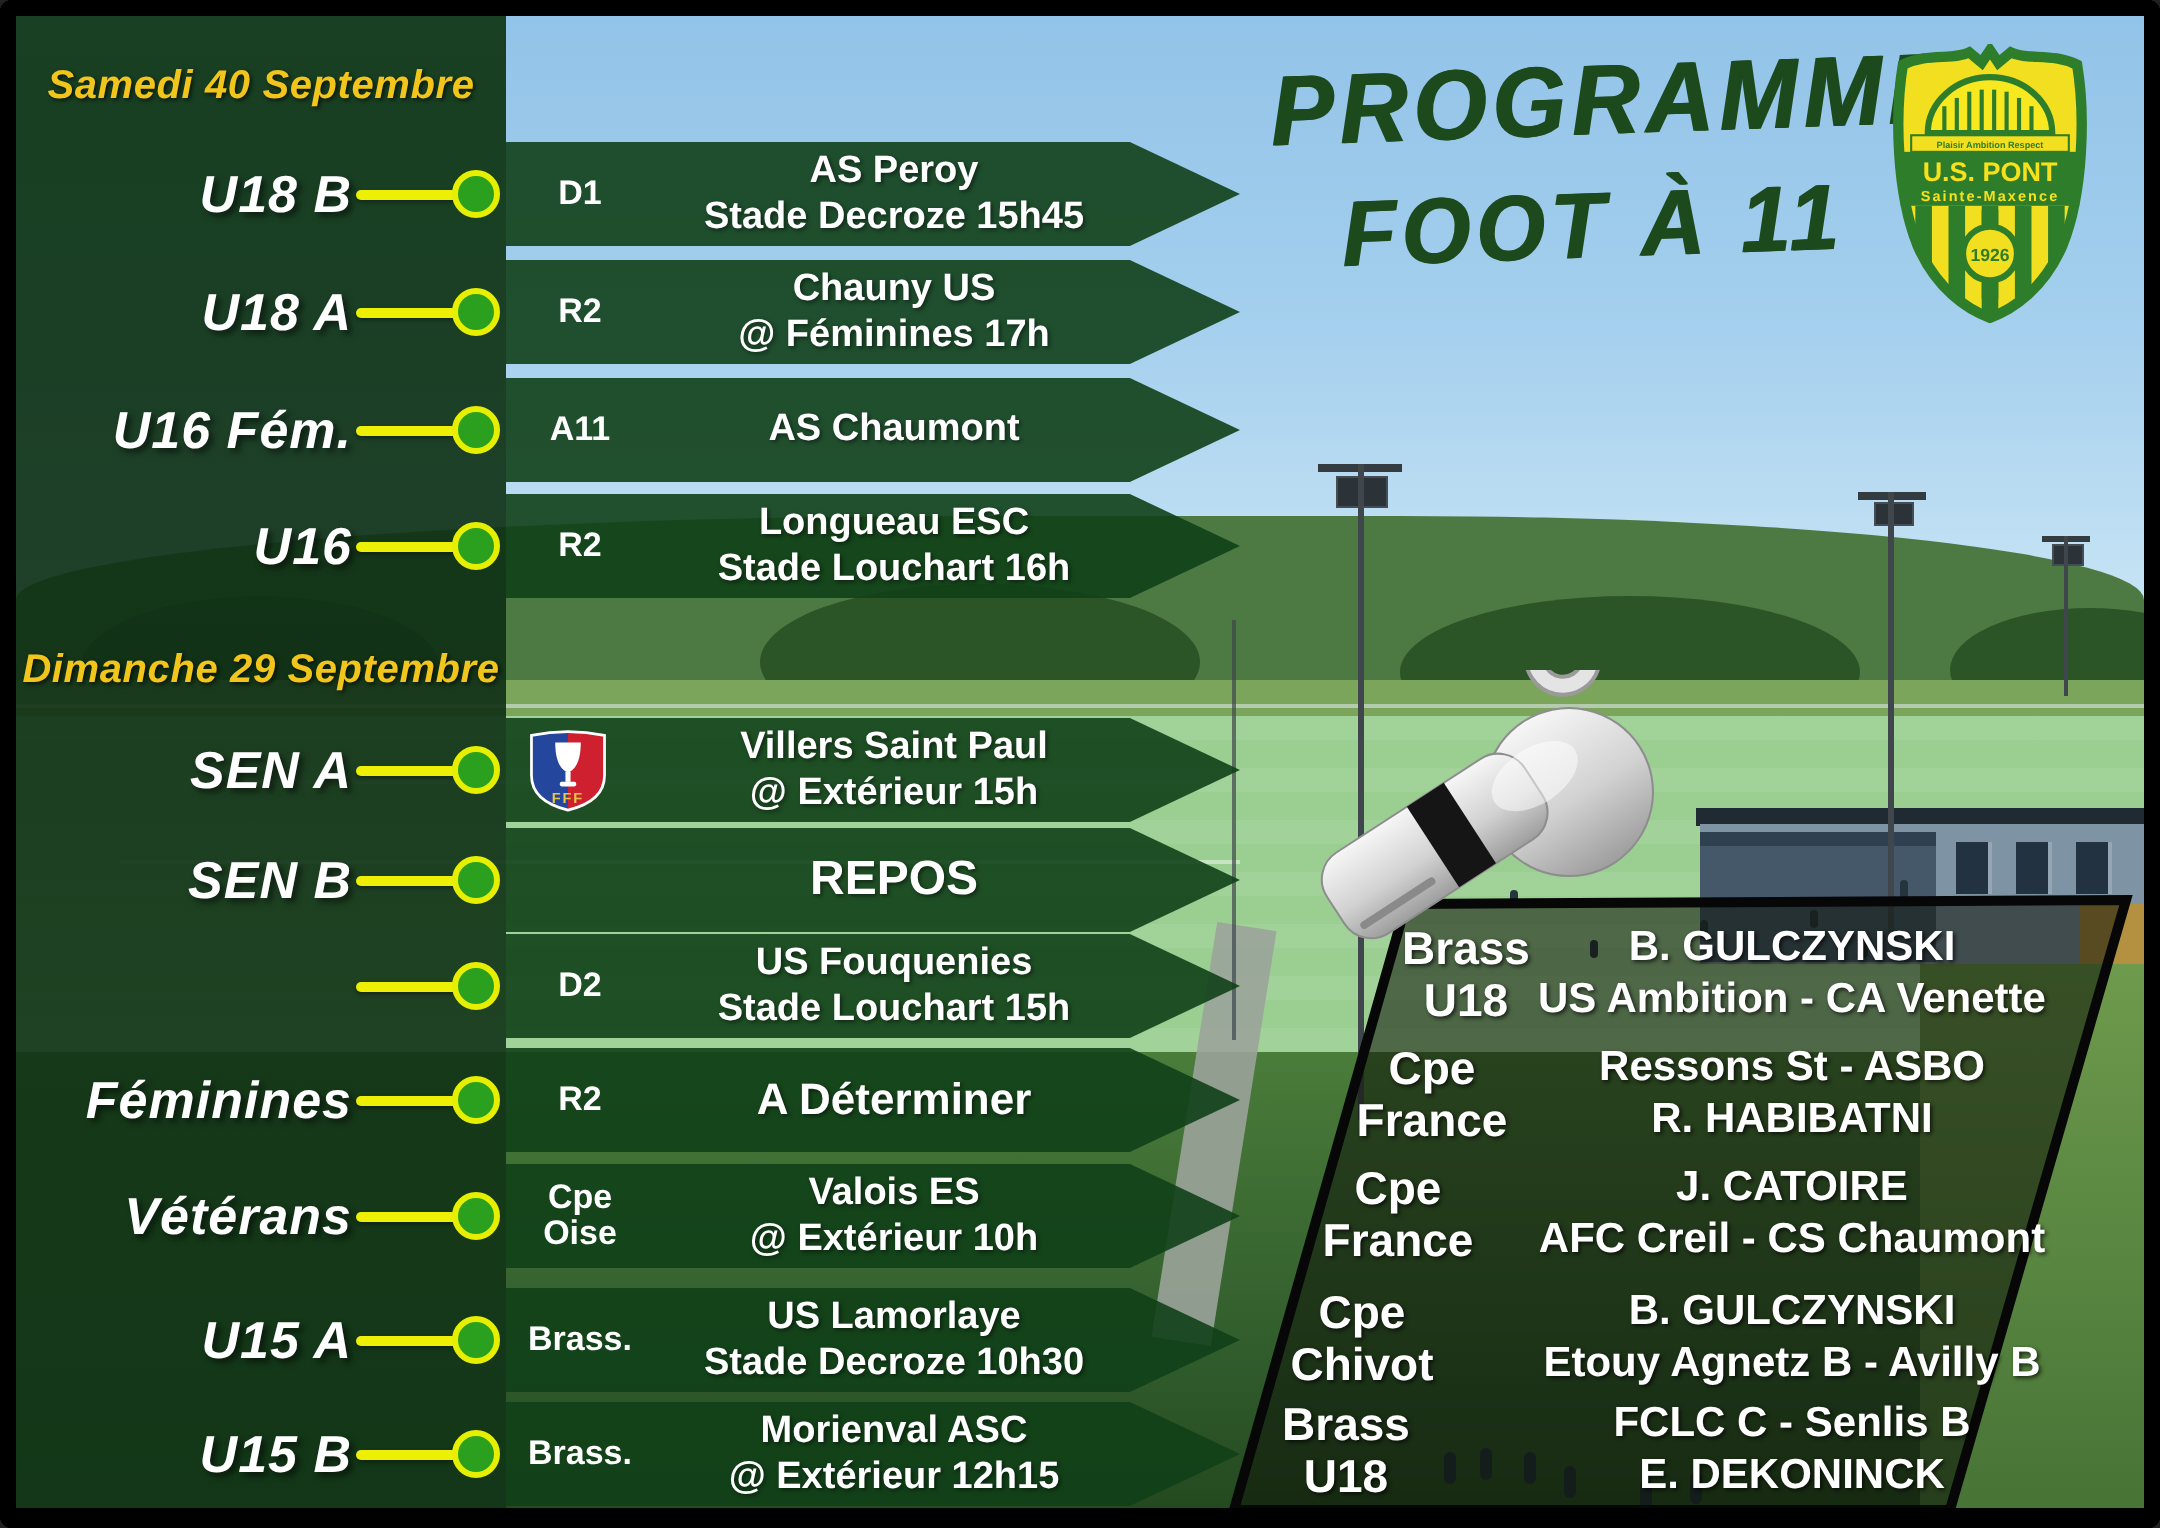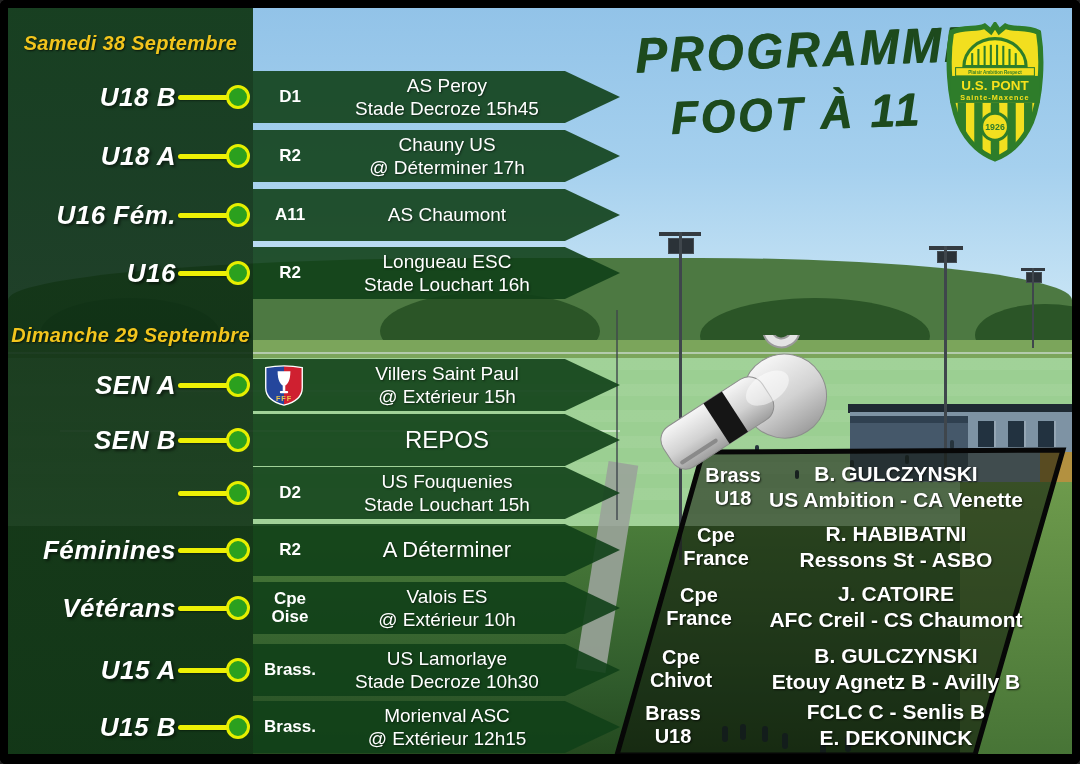--- a/index.html
+++ b/index.html
@@ -50,38 +50,38 @@
   .lead{position:absolute;left:170px;top:24px;width:52px;height:5px;background:#edf005;border-radius:3px;
         box-shadow:0 1px 2px rgba(0,0,0,.4);}
   .dot{position:absolute;left:218px;top:14px;width:18px;height:18px;border-radius:50%;
        background:#2ba01e;border:3px solid #e6ef00;box-sizing:content-box;}
   .arrow{position:absolute;left:245px;top:0;width:367px;height:52px;
          background:rgba(17,64,24,.9);
          clip-path:polygon(0 0,85% 0,100% 50%,85% 100%,0 100%);}
   .divlab{position:absolute;left:8px;top:0;height:100%;width:58px;display:flex;align-items:center;
           justify-content:center;text-align:center;color:#fff;font-weight:bold;font-size:17px;line-height:1.05;}
   .match{position:absolute;left:68px;top:0;height:100%;width:252px;display:flex;flex-direction:column;
-         align-items:center;justify-content:center;color:#fff;font-weight:normal;font-size:19px;
+         align-items:center;justify-content:center;color:#fff;font-weight:bold;font-size:19px;
          line-height:1.22;text-align:center;text-shadow:1px 1px 2px rgba(0,0,0,.5);white-space:nowrap;}
   .match.single{font-size:24px;}
   .fff{position:absolute;left:10px;top:5px;width:42px;height:42px;}
 
   
   .title{left:636px;top:24px;width:318px;z-index:10;text-align:center;color:#1d4a1d;
          font-weight:bold;font-style:italic;transform:rotate(-2deg) scaleY(1.06);
          text-shadow:1px 0 0 #1d4a1d;}
   .t1{font-size:47px;letter-spacing:3px;}
   .t2{font-size:44px;letter-spacing:3px;margin-top:8px;}
   .crest{left:943px;top:22px;width:104px;height:140px;z-index:10;}
 
   
   .ref-bg{left:605px;top:440px;width:475px;height:322px;z-index:12;}
   .refrow{left:605px;width:475px;height:56px;z-index:13;}
   .rcomp{position:absolute;top:0;width:92px;height:56px;display:flex;flex-direction:column;
-         align-items:center;justify-content:center;color:#fff;font-weight:bold;font-size:20px;
+         align-items:center;justify-content:center;color:#fff;font-weight:bold;font-size:23px;
          line-height:1.15;text-shadow:1px 1px 2px rgba(0,0,0,.7);}
   .rtext{position:absolute;left:126px;top:0;width:330px;height:56px;display:flex;flex-direction:column;
          align-items:center;justify-content:center;color:#fff;font-weight:bold;font-size:21px;
          line-height:1.22;text-align:center;text-shadow:1px 1px 2px rgba(0,0,0,.7);white-space:nowrap;}
 
   .whistle{left:645px;top:335px;width:200px;height:140px;z-index:14;}
 
   
   .frame{background:#000;z-index:60;}
 </style>
@@ -137,21 +137,21 @@
       <circle cx="172" cy="26" r="14" fill="none" stroke="#e4e4e4" stroke-width="7"></circle>
       <circle cx="138" cy="84" r="42" fill="url(#sg)" stroke="#8d8d8d" stroke-width="1"></circle>
       <rect x="8" y="46" width="118" height="48" rx="16" fill="url(#sg)" stroke="#8d8d8d" stroke-width="1"></rect>
       <rect x="66" y="46" width="22" height="48" fill="#151515"></rect>
       <rect x="14" y="82" width="44" height="4" rx="2" fill="#8a8a8a"></rect>
       <ellipse cx="128" cy="68" rx="24" ry="14" fill="rgba(255,255,255,.5)"></ellipse>
     </g>
   </svg>
 
   <div class="abs left-panel"></div>
-  <div class="abs day" style="top:32px">Samedi 38 Septembre</div>
+  <div class="abs day" style="top:32px">Samedi 40 Septembre</div>
   <div class="abs day" style="top:324px">Dimanche 29 Septembre</div>
 
   <div class="abs srow" style="top:71px">
     <div class="team">U18 B</div>
     <div class="lead"></div>
     <div class="dot"></div>
     <div class="arrow">
       <div class="divlab">D1</div>
       <div class="match">
         <div>AS Peroy</div>
@@ -161,21 +161,21 @@
   </div>
 
   <div class="abs srow" style="top:130px">
     <div class="team">U18 A</div>
     <div class="lead"></div>
     <div class="dot"></div>
     <div class="arrow">
       <div class="divlab">R2</div>
       <div class="match">
         <div>Chauny US</div>
-        <div>@ Déterminer 17h</div>
+        <div>@ Féminines 17h</div>
       </div>
     </div>
   </div>
 
   <div class="abs srow" style="top:189px">
     <div class="team">U16 Fém.</div>
     <div class="lead"></div>
     <div class="dot"></div>
     <div class="arrow">
       <div class="divlab">A11</div>
@@ -358,22 +358,22 @@
       <div>US Ambition - CA Venette</div>
     </div>
   </div>
 
   <div class="abs refrow" style="top:519px">
     <div class="rcomp" style="left:65px">
       <div>Cpe</div>
       <div>France</div>
     </div>
     <div class="rtext">
+      <div>Ressons St - ASBO</div>
       <div>R. HABIBATNI</div>
-      <div>Ressons St - ASBO</div>
     </div>
   </div>
 
   <div class="abs refrow" style="top:579px">
     <div class="rcomp" style="left:48px">
       <div>Cpe</div>
       <div>France</div>
     </div>
     <div class="rtext">
       <div>J. CATOIRE</div>

